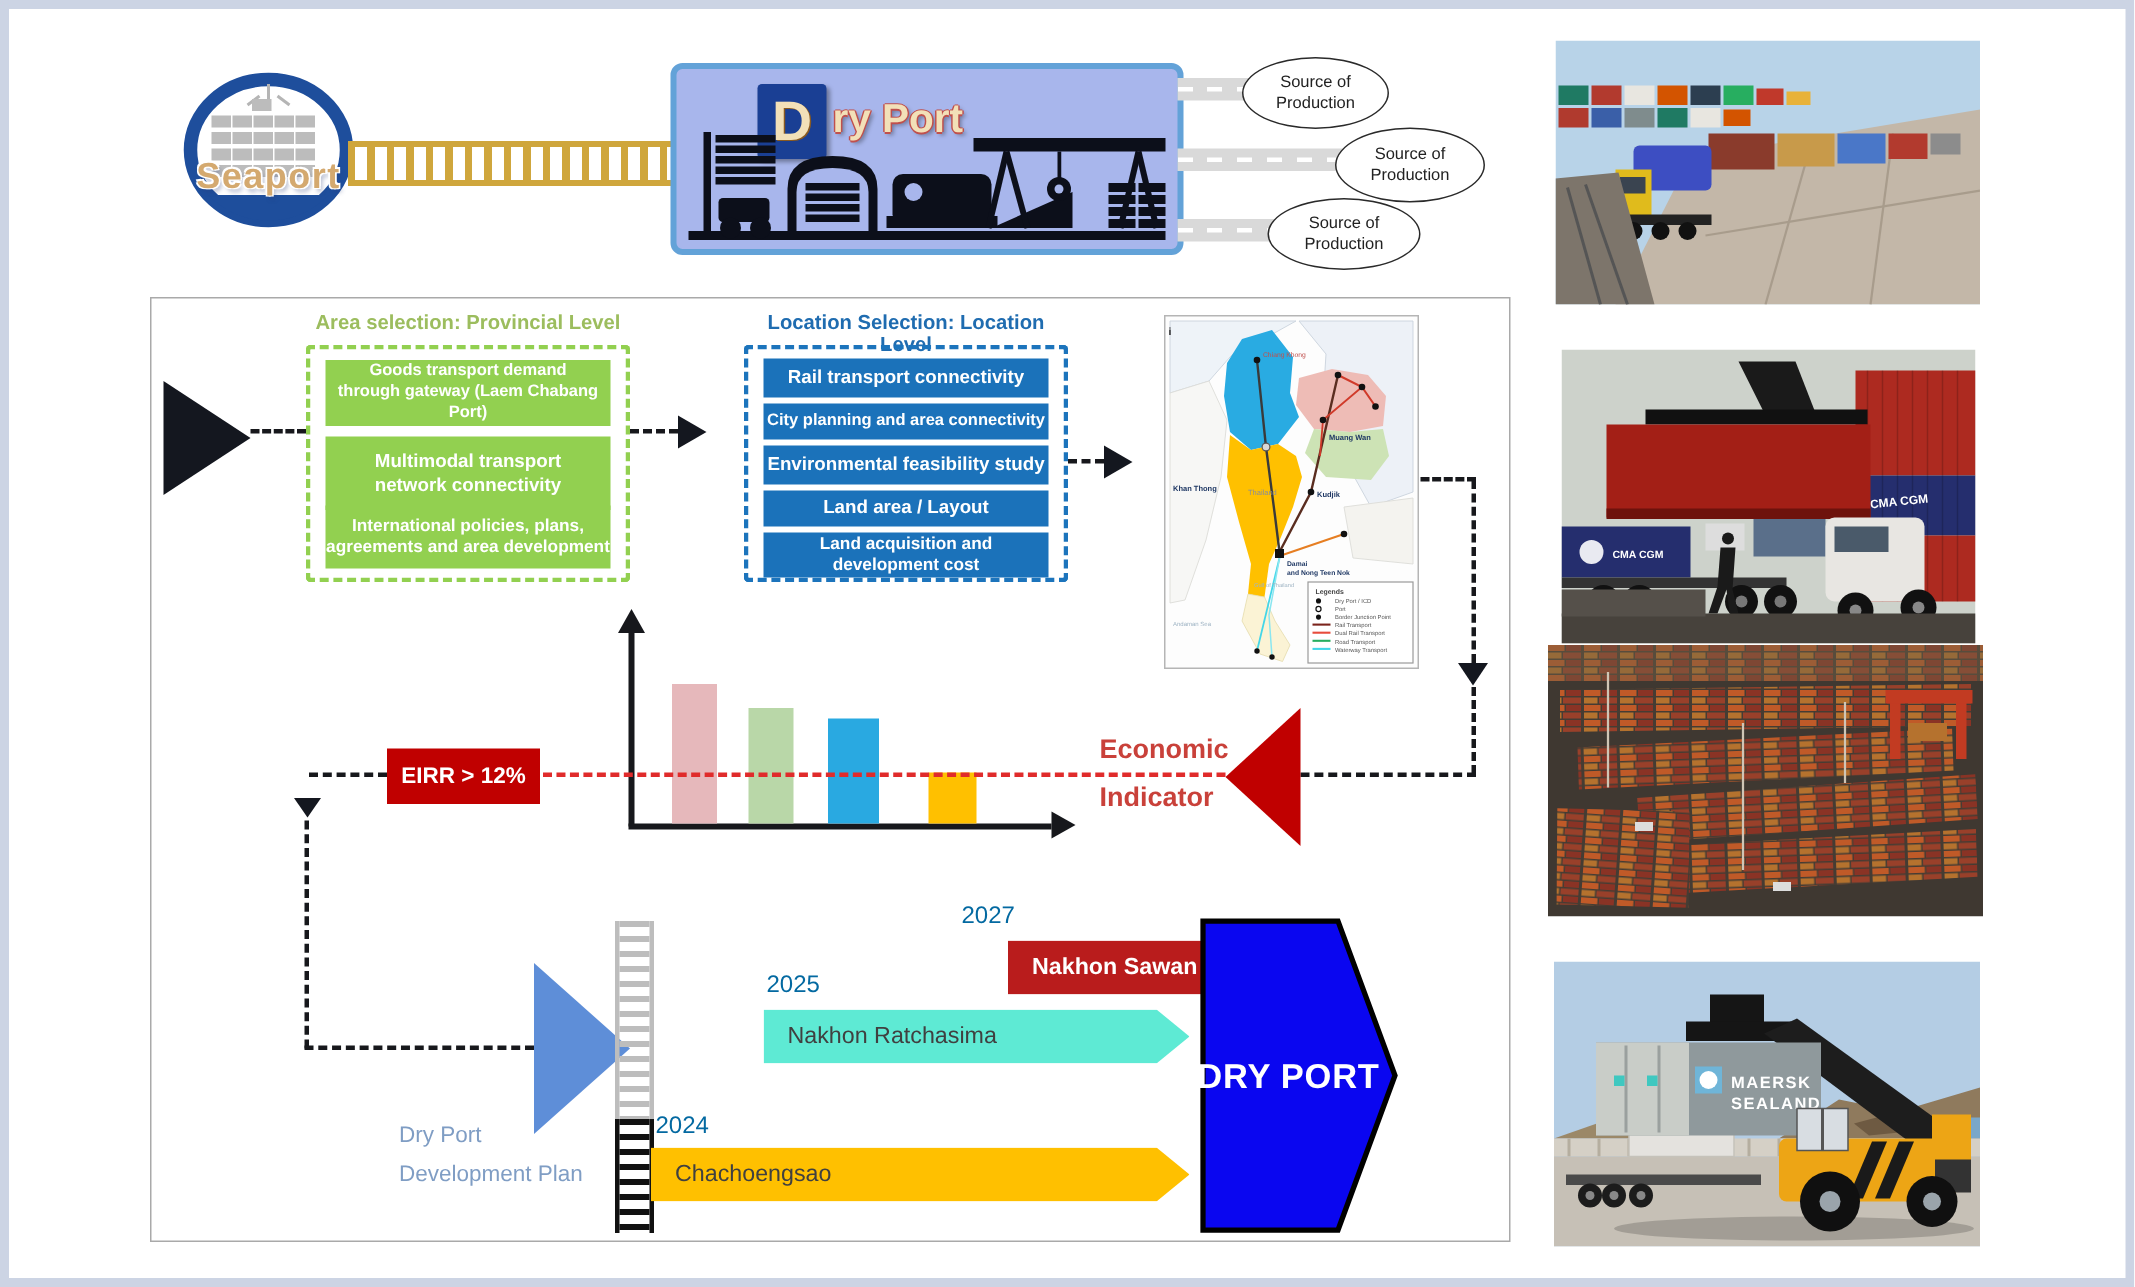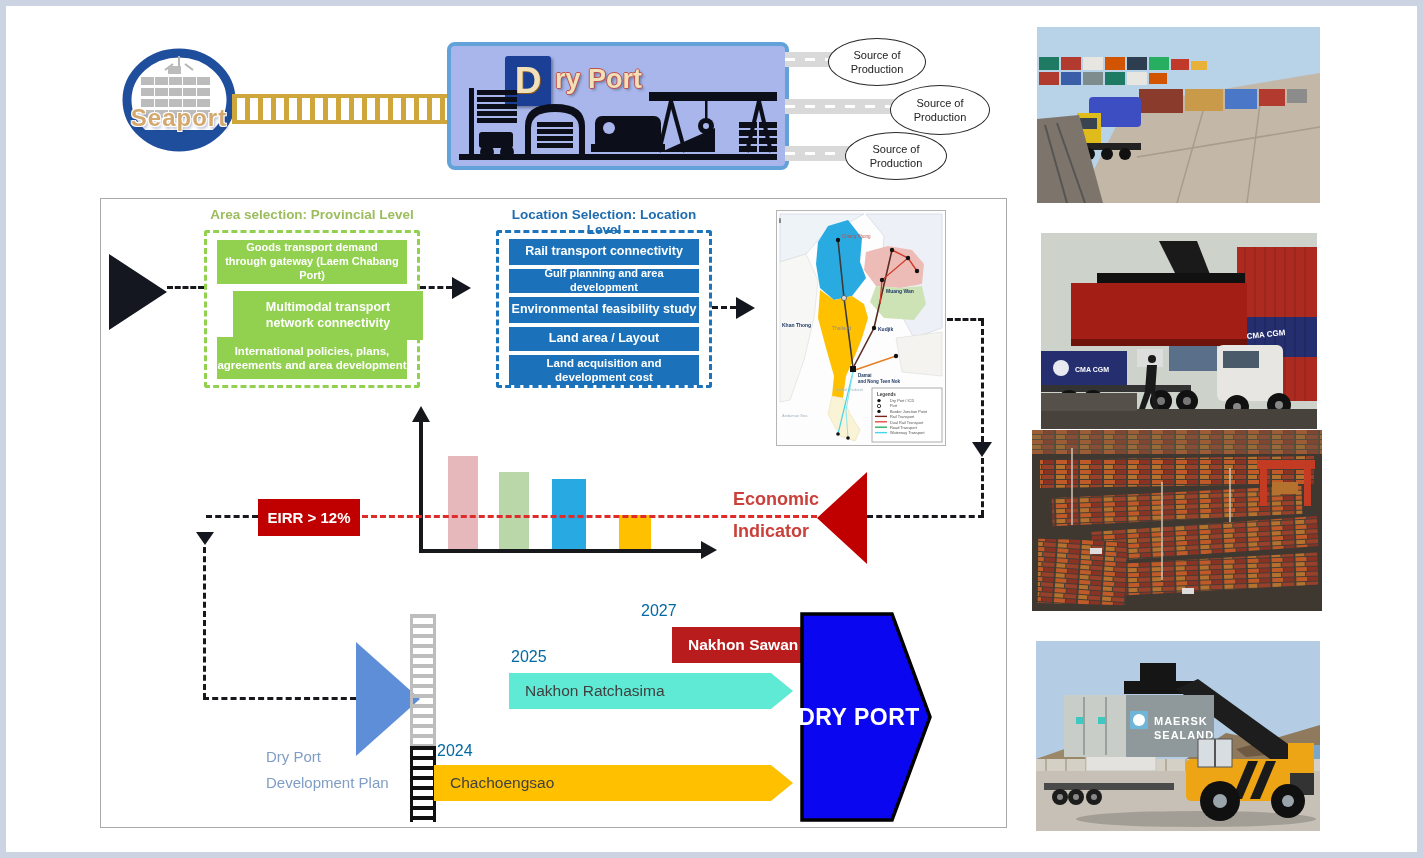--- a/index.html
+++ b/index.html
@@ -156,32 +156,32 @@
 
   <div class="abs panel" style="left:100px;top:198px;width:905px;height:628px;"></div>
 
   <div class="abs tri" style="left:109px;top:254px;border-top:38px solid transparent;border-bottom:38px solid transparent;border-left:58px solid #14171f;"></div>
   <div class="abs dashh" style="left:167px;top:286px;width:37px;"></div>
 
   <div class="abs sec-title gtitle" style="left:204px;top:207px;width:216px;">Area selection: Provincial Level</div>
   <div class="abs dashedbox" style="left:204px;top:230px;width:210px;height:152px;"></div>
   <div class="abs gbox" style="left:217px;top:240px;width:190px;height:44px;font-size:11px;">Goods transport demand
 through gateway (Laem Chabang Port)</div>
-  <div class="abs gbox" style="left:233px;top:291px;width:190px;height:49px;font-size:12.5px;">Multimodal transport
+  <div class="abs gbox" style="left:217px;top:291px;width:190px;height:49px;font-size:12.5px;">Multimodal transport
 network connectivity</div>
   <div class="abs gbox" style="left:217px;top:337px;width:190px;height:42px;">International policies, plans,
 agreements and area development</div>
 
   <div class="abs dashh" style="left:420px;top:286px;width:32px;"></div>
   <div class="abs tri" style="left:452px;top:277px;border-top:11px solid transparent;border-bottom:11px solid transparent;border-left:19px solid #14171f;"></div>
 
   <div class="abs sec-title btitle" style="left:496px;top:207px;width:216px;">Location Selection: Location Level</div>
   <div class="abs dashedbox blue" style="left:496px;top:230px;width:210px;height:152px;"></div>
   <div class="abs bbox" style="left:509px;top:239px;width:190px;height:26px;font-size:12.5px;">Rail transport connectivity</div>
-  <div class="abs bbox" style="left:509px;top:269px;width:190px;height:24px;font-size:11px;">Gulf planning and area development</div>
+  <div class="abs bbox" style="left:509px;top:269px;width:190px;height:24px;font-size:11px;">City planning and area connectivity</div>
   <div class="abs bbox" style="left:509px;top:297px;width:190px;height:26px;font-size:12.5px;">Environmental feasibility study</div>
   <div class="abs bbox" style="left:509px;top:327px;width:190px;height:24px;font-size:12.5px;">Land area / Layout</div>
   <div class="abs bbox" style="left:509px;top:355px;width:190px;height:30px;">Land acquisition and
 development cost</div>
 
   <div class="abs dashh" style="left:712px;top:306px;width:24px;"></div>
   <div class="abs tri" style="left:736px;top:297px;border-top:11px solid transparent;border-bottom:11px solid transparent;border-left:19px solid #14171f;"></div>
 
   <svg class="abs" style="left:776px;top:210px;" width="170" height="236" viewBox="0 0 170 236">
     <rect x="0.5" y="0.5" width="169" height="235" fill="#fdfdfd" stroke="#b5b5b5"></rect>

